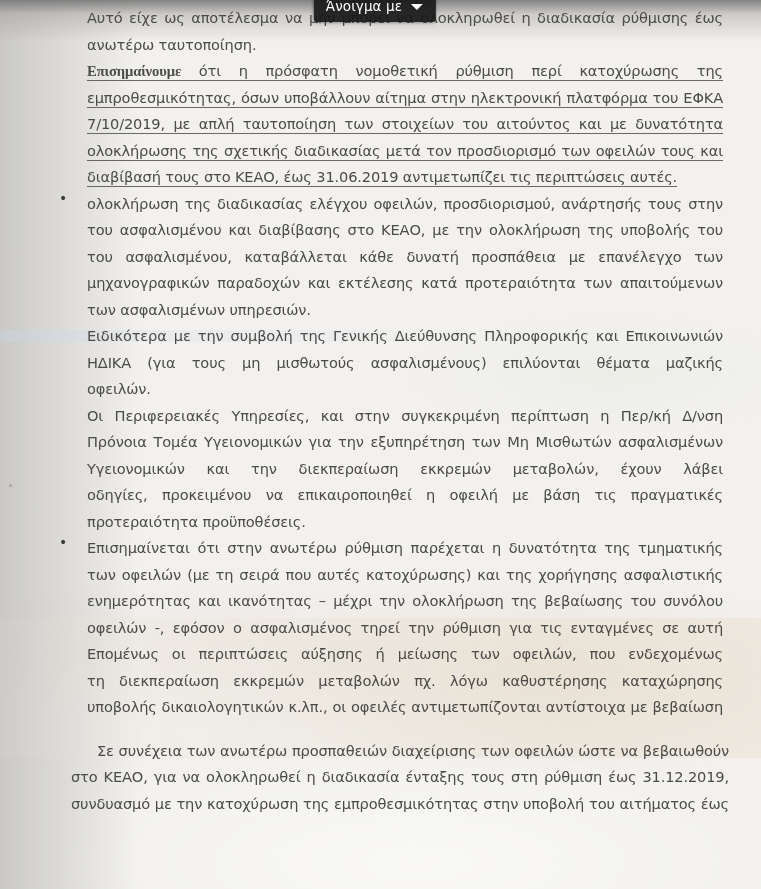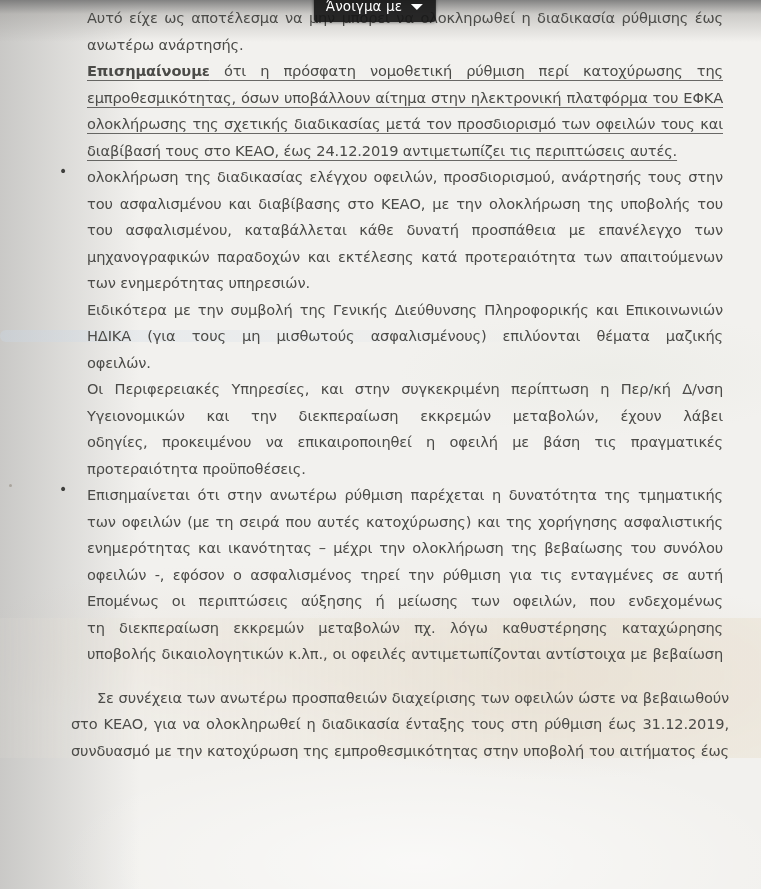--- a/index.html
+++ b/index.html
@@ -74,61 +74,63 @@
     text-align:justify;text-align-last:justify;
     white-space:normal;
   }
   .line.last{text-align-last:left;}
   .para.underline .line{
     text-decoration:underline;
     text-decoration-color:rgba(70,70,68,0.8);
     text-underline-offset:4px;
     text-decoration-thickness:1px;
   }
-  .para.underline b{letter-spacing:-0.1px;}
+  .para.underline b{letter-spacing:-0.1px;font-family:Liberation Serif, serif;}
   .bullet-marker{
     position:absolute;left:-28px;top:-1px;
     font-size:14px;color:#3f3f3d;
   }
   .para.final{margin-top:17px;margin-left:-16px;width:658px;}
   .para.final .line:first-child{text-indent:26px;}
 </style>
 </head>
 <body>
 
 <div class="paper"></div>
 <div class="streak"></div>
 <div class="speck"></div>
 
 <div class="doc">
     <div class="para plain">
       <div class="line">Αυτό είχε ως αποτέλεσμα να μην μπορεί να ολοκληρωθεί η διαδικασία ρύθμισης έως την</div>
-      <div class="line last">ανωτέρω ανάρτησής.</div>
+      <div class="line last">ανωτέρω ταυτοποίηση.</div>
     </div>
     <div class="para underline">
       <div class="line"><b>Επισημαίνουμε</b> ότι η πρόσφατη νομοθετική ρύθμιση περί κατοχύρωσης της</div>
       <div class="line">εμπροθεσμικότητας, όσων υποβάλλουν αίτημα στην ηλεκτρονική πλατφόρμα του ΕΦΚΑ έως</div>
+      <div class="line">7/10/2019, με απλή ταυτοποίηση των στοιχείων του αιτούντος και με δυνατότητα</div>
       <div class="line">ολοκλήρωσης της σχετικής διαδικασίας μετά τον προσδιορισμό των οφειλών τους και την</div>
-      <div class="line last">διαβίβασή τους στο ΚΕΑΟ, έως 24.12.2019 αντιμετωπίζει τις περιπτώσεις αυτές.</div>
+      <div class="line last">διαβίβασή τους στο ΚΕΑΟ, έως 31.06.2019 αντιμετωπίζει τις περιπτώσεις αυτές.</div>
     </div>
     <div class="para bullet">
       <span class="bullet-marker">•</span>
       <div class="line">ολοκλήρωση της διαδικασίας ελέγχου οφειλών, προσδιορισμού, ανάρτησής τους στην αίτηση</div>
       <div class="line">του ασφαλισμένου και διαβίβασης στο ΚΕΑΟ, με την ολοκλήρωση της υποβολής του αιτήματος</div>
       <div class="line">του ασφαλισμένου, καταβάλλεται κάθε δυνατή προσπάθεια με επανέλεγχο των σχετικών</div>
       <div class="line">μηχανογραφικών παραδοχών και εκτέλεσης κατά προτεραιότητα των απαιτούμενων ενεργειών</div>
-      <div class="line last">των ενημερότητας υπηρεσιών.</div>
+      <div class="line last">των ασφαλισμένων υπηρεσιών.</div>
     </div>
     <div class="para sub">
       <div class="line">Ειδικότερα με την συμβολή της Γενικής Διεύθυνσης Πληροφορικής και Επικοινωνιών και της</div>
       <div class="line">ΗΔΙΚΑ (για τους μη μισθωτούς ασφαλισμένους) επιλύονται θέματα μαζικής επεξεργασίας των</div>
       <div class="line last">οφειλών.</div>
     </div>
     <div class="para sub">
       <div class="line">Οι Περιφερειακές Υπηρεσίες, και στην συγκεκριμένη περίπτωση η Περ/κή Δ/νση Συντάξεων &amp;</div>
+      <div class="line">Πρόνοια Τομέα Υγειονομικών για την εξυπηρέτηση των Μη Μισθωτών ασφαλισμένων</div>
       <div class="line">Υγειονομικών και την διεκπεραίωση εκκρεμών μεταβολών, έχουν λάβει επανειλημμένως</div>
       <div class="line">οδηγίες, προκειμένου να επικαιροποιηθεί η οφειλή με βάση τις πραγματικές ασφαλιστικές και</div>
       <div class="line last">προτεραιότητα προϋποθέσεις.</div>
     </div>
     <div class="para bullet">
       <span class="bullet-marker">•</span>
       <div class="line">Επισημαίνεται ότι στην ανωτέρω ρύθμιση παρέχεται η δυνατότητα της τμηματικής ένταξης</div>
       <div class="line">των οφειλών (με τη σειρά που αυτές κατοχύρωσης) και της χορήγησης ασφαλιστικής</div>
       <div class="line">ενημερότητας και ικανότητας – μέχρι την ολοκλήρωση της βεβαίωσης του συνόλου των</div>
       <div class="line">οφειλών -, εφόσον ο ασφαλισμένος τηρεί την ρύθμιση για τις ενταγμένες σε αυτή οφειλές και</div>

